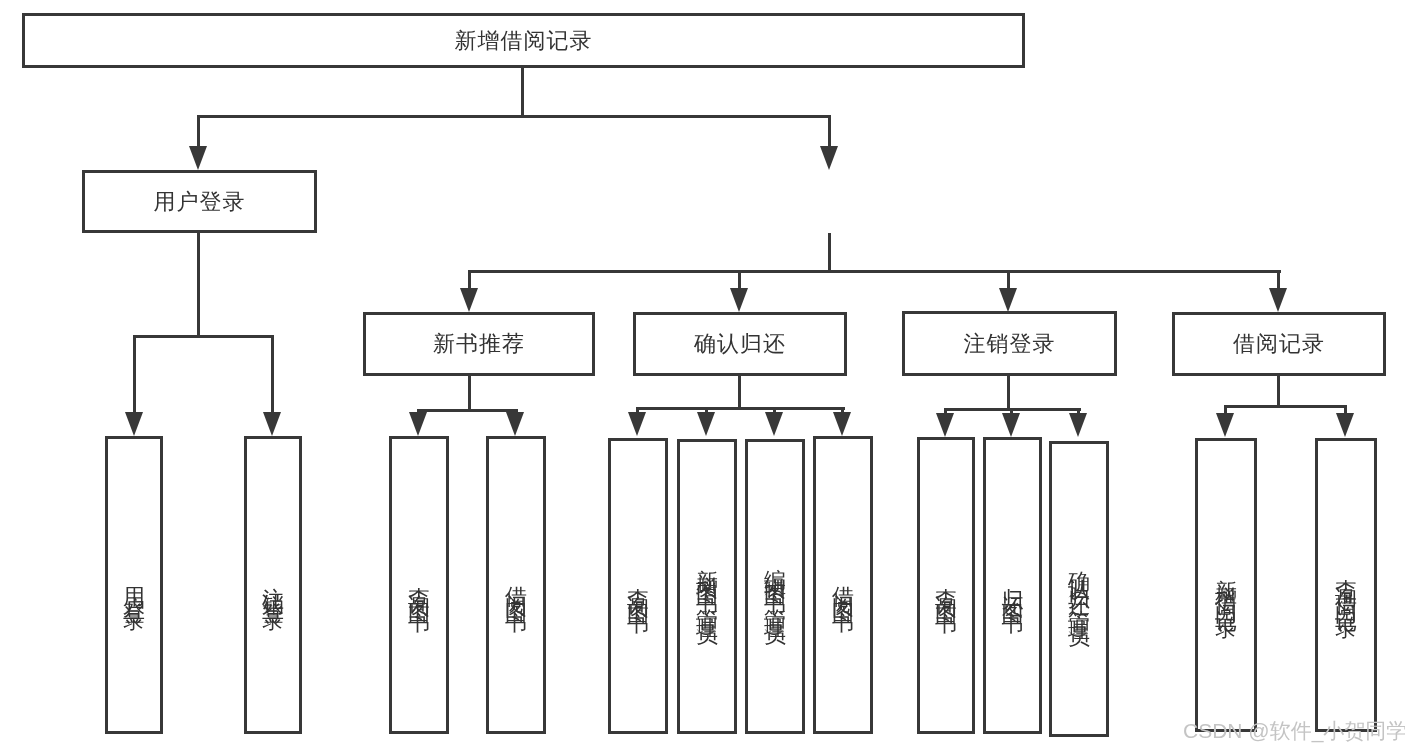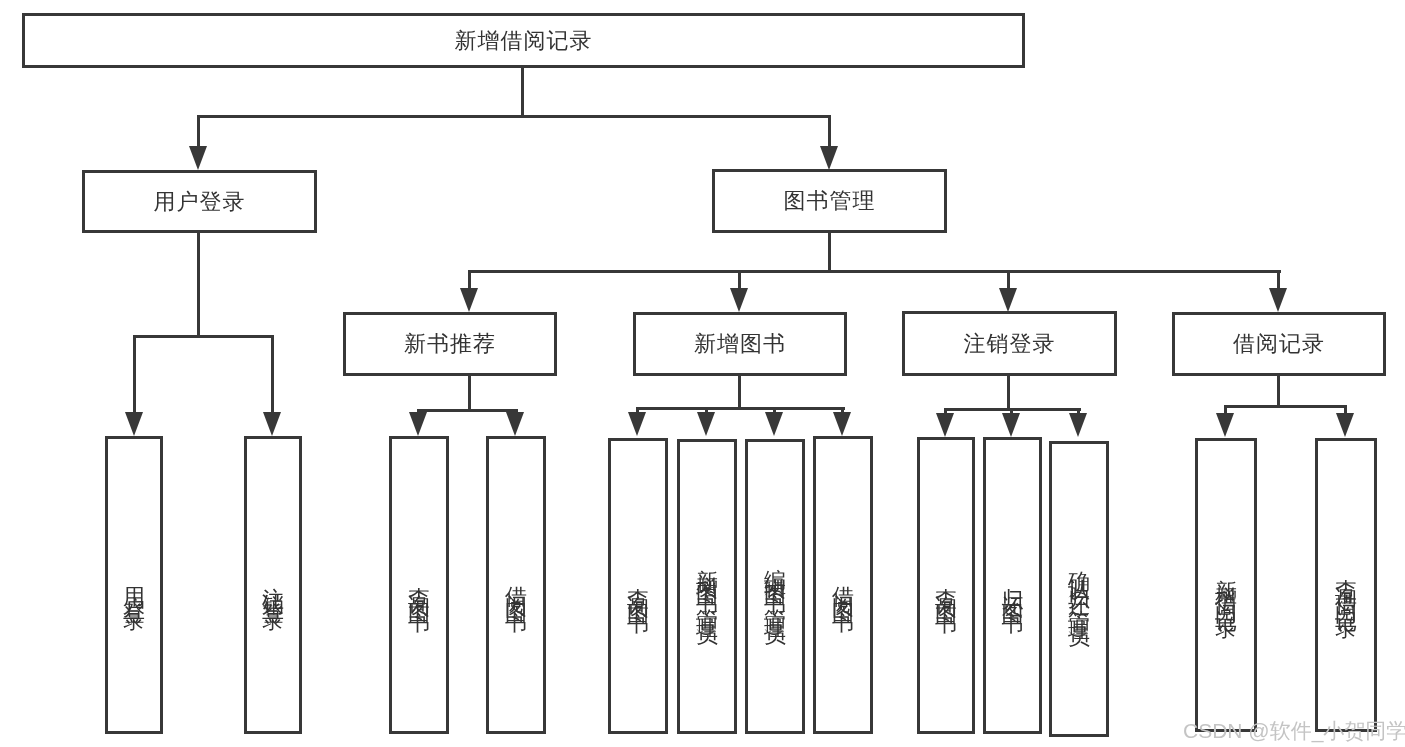--- a/index.html
+++ b/index.html
@@ -67,47 +67,44 @@
   <div class="vline" style="left:521px;top:68px;height:47px"></div>
   <div class="hline" style="left:197px;top:115px;width:634px"></div>
   <div class="stem" style="left:197px;top:115px;height:33px"></div>
   <div class="arrow" style="left:189px;top:146px"></div>
   <div class="stem" style="left:828px;top:115px;height:33px"></div>
   <div class="arrow" style="left:820px;top:146px"></div>
 
   <div class="box" style="left:82px;top:170px;width:235px;height:63px">
     <span class="lbl">用户登录</span>
   </div>
-  <div class="box" style="left:712px;top:169px;width:235px;height:64px">
-    <span class="lbl">图书管理</span>
-  </div>
 
   <div class="vline" style="left:197px;top:233px;height:102px"></div>
   <div class="hline" style="left:133px;top:335px;width:141px"></div>
   <div class="stem" style="left:133px;top:335px;height:79px"></div>
   <div class="arrow" style="left:125px;top:412px"></div>
   <div class="stem" style="left:271px;top:335px;height:79px"></div>
   <div class="arrow" style="left:263px;top:412px"></div>
 
   <div class="vline" style="left:828px;top:233px;height:37px"></div>
   <div class="hline" style="left:468px;top:270px;width:813px"></div>
   <div class="stem" style="left:468px;top:270px;height:20px"></div>
   <div class="arrow" style="left:460px;top:288px"></div>
   <div class="stem" style="left:738px;top:270px;height:20px"></div>
   <div class="arrow" style="left:730px;top:288px"></div>
   <div class="stem" style="left:1007px;top:270px;height:20px"></div>
   <div class="arrow" style="left:999px;top:288px"></div>
   <div class="stem" style="left:1277px;top:270px;height:20px"></div>
   <div class="arrow" style="left:1269px;top:288px"></div>
 
-  <div class="box" style="left:343px;top:312px;width:214px;height:64px">
+  <div class="box" style="left:363px;top:312px;width:232px;height:64px">
     <span class="lbl">新书推荐</span>
   </div>
   <div class="box" style="left:633px;top:312px;width:214px;height:64px">
-    <span class="lbl">新增图书</span>
+    <span class="lbl">确认归还</span>
   </div>
   <div class="box" style="left:902px;top:311px;width:215px;height:65px">
     <span class="lbl">注销登录</span>
   </div>
   <div class="box" style="left:1172px;top:312px;width:214px;height:64px">
     <span class="lbl">借阅记录</span>
   </div>
 
   <div class="vline" style="left:468px;top:376px;height:33px"></div>
   <div class="hline" style="left:417px;top:409px;width:101px"></div>

